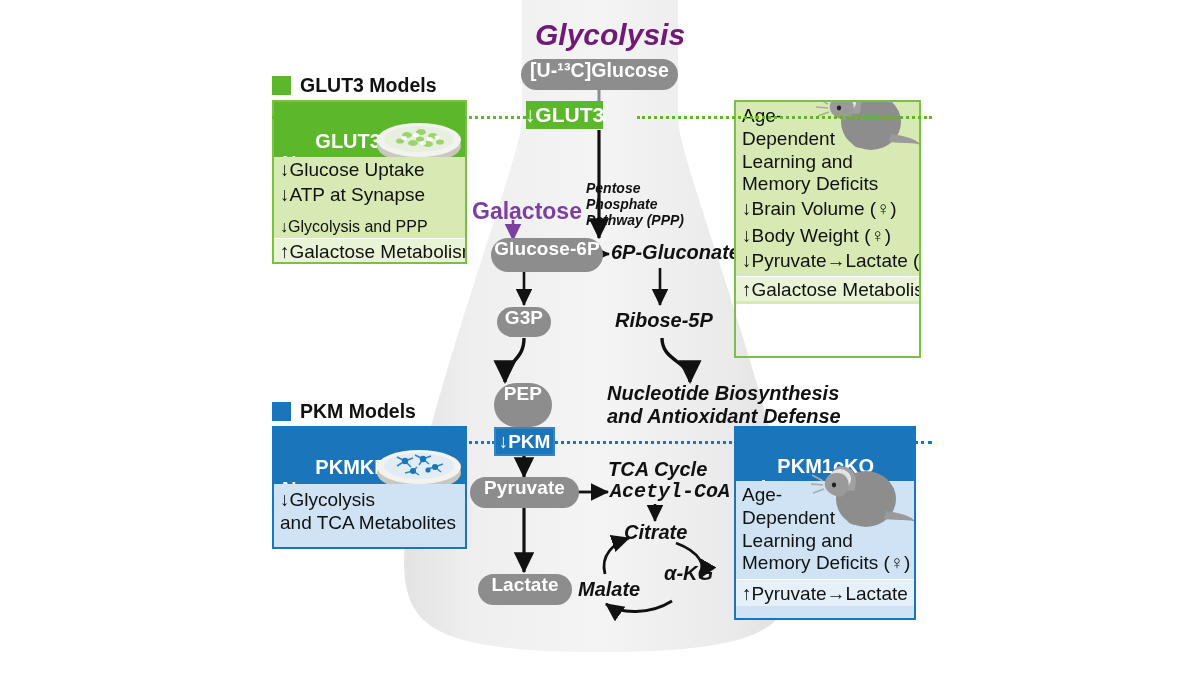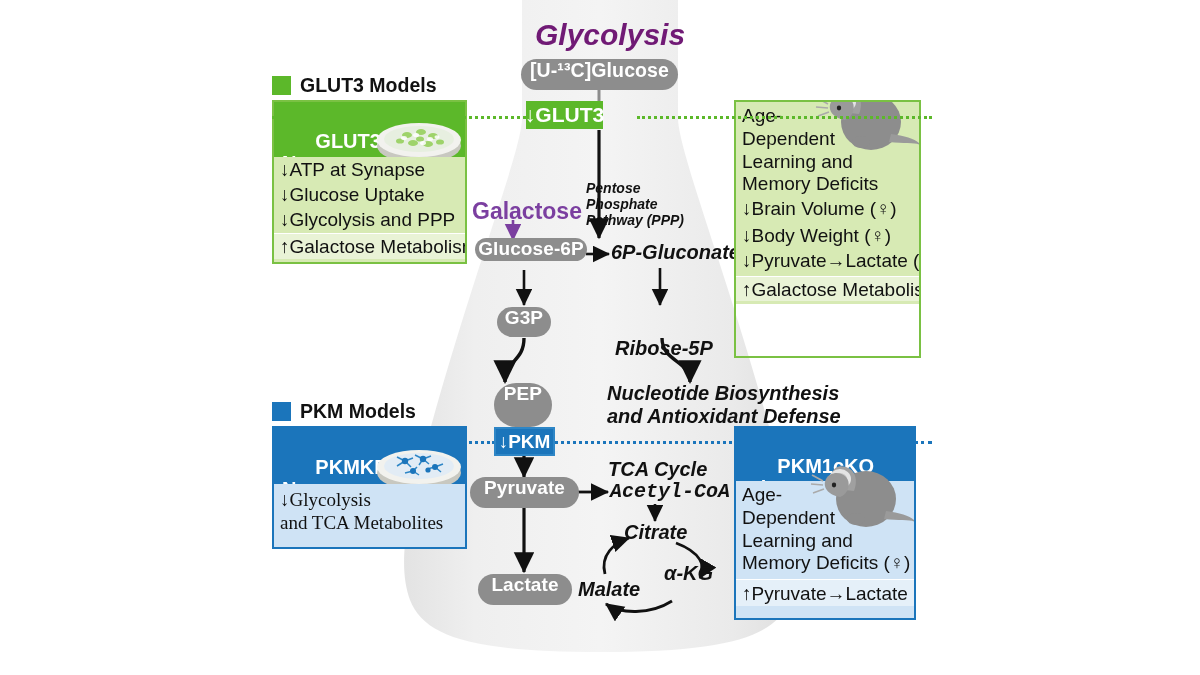--- a/index.html
+++ b/index.html
@@ -134,38 +134,38 @@
   <div class="dotline blue" style="left:272px; top:441px; width:223px;"></div>
   <div class="dotline blue" style="left:554px; top:441px; width:378px;"></div>
 
   <div class="enzbox green" style="left:526px; top:101px; width:77px; height:28px; font-size:21px;">
     <span>↓GLUT3</span>
   </div>
   <div class="enzbox blue" style="left:494px; top:427px; width:61px; height:29px; font-size:19px;">
     <span>↓PKM</span>
   </div>
 
-  <div class="pill" style="left:475px; top:238px; width:112px; height:23px; font-size:19px;">
+  <div class="pill" style="left:491px; top:238px; width:112px; height:34px; font-size:19px;">
     <span>Glucose-6P</span>
   </div>
   <div class="pill" style="left:497px; top:307px; width:54px; height:30px; font-size:19px;">
     <span>G3P</span>
   </div>
   <div class="pill" style="left:494px; top:383px; width:58px; height:44px; font-size:19px;">
     <span>PEP</span>
   </div>
   <div class="pill" style="left:470px; top:477px; width:109px; height:31px; font-size:19px;">
     <span>Pyruvate</span>
   </div>
   <div class="pill" style="left:478px; top:574px; width:94px; height:31px; font-size:19px;">
     <span>Lactate</span>
   </div>
 
   <div class="lbl" style="left:611px; top:241px; font-size:20px;">6P-Gluconate</div>
-  <div class="lbl" style="left:615px; top:309px; font-size:20px;margin-top:28px;">Ribose-5P</div>
+  <div class="lbl" style="left:615px; top:309px; font-size:20px;">Ribose-5P</div>
   <div class="lbl" style="left:610px; top:481px; font-size:20px;font-family:Liberation Mono, monospace;">Acetyl-CoA</div>
   <div class="lbl" style="left:624px; top:521px; font-size:20px;">Citrate</div>
   <div class="lbl" style="left:664px; top:562px; font-size:20px;">α-KG</div>
   <div class="lbl" style="left:578px; top:578px; font-size:20px;">Malate</div>
 
   <div class="lbl" style="left:472px; top:198px; font-size:23px; color:#7b3fa0; font-style:normal;">Galactose</div>
   <div class="lbl" style="left:586px; top:181px; font-size:14px;">Pentose
 Phosphate
 Pathway (PPP)</div>
   <div class="lbl" style="left:607px; top:382px; font-size:20px;">Nucleotide Biosynthesis
@@ -202,23 +202,23 @@
         <g fill="#ffffff" opacity=".85">
           <ellipse cx="33" cy="28" rx="3" ry="2"></ellipse>
             <ellipse cx="45" cy="25" rx="3" ry="2"></ellipse>
           <ellipse cx="59" cy="29" rx="3" ry="2"></ellipse>
             <ellipse cx="52" cy="33" rx="3" ry="2"></ellipse>
           <ellipse cx="66" cy="27" rx="2.6" ry="1.8"></ellipse>
         </g>
       </svg>
     </div>
     <div class="pbody" style="height:105px;">
+      <div class="prow" style="padding:2px 0 0 6px; font-size:19px;">↓Glucose Uptake</div>
       <div class="prow" style="padding:2px 0 0 6px; font-size:19px;">↓ATP at Synapse</div>
-      <div class="prow" style="padding:2px 0 0 6px; font-size:19px;">↓Glucose Uptake</div>
-      <div class="prow" style="padding:2px 0 0 6px; font-size:19px;">↓Glycolysis and PPP</div>
+      <div class="prow" style="padding:2px 0 0 6px; font-size:16px;margin-top:8px;">↓Glycolysis and PPP</div>
       <div class="prow last" style="padding:2px 0 0 6px; font-size:19px; margin-top:2px;">↑Galactose Metabolism</div>
     </div>
   </div>
 
   <div class="panel green" style="left:734px; top:100px; width:187px; height:258px;">
     <div class="pbody" style="height:202px;">
       <svg class="art" style="right:-4px; top:-34px;" width="108" height="96" viewBox="0 0 108 96">
         <ellipse cx="56" cy="54" rx="30" ry="28" fill="#8d8d8d"></ellipse>
         <path d="M26,44 C16,30 24,18 36,22 C46,25 48,36 44,46 Z" fill="#a0a0a0"></path>
         <ellipse cx="30" cy="34" rx="11" ry="10" fill="#e4e4e4"></ellipse>
@@ -256,21 +256,21 @@
         </g>
         <g fill="#1b75bb">
           <circle cx="34" cy="24" r="3.2"></circle>
             <circle cx="52" cy="22" r="3.2"></circle>
           <circle cx="64" cy="30" r="3"></circle>
             <circle cx="42" cy="34" r="3"></circle>
           <circle cx="57" cy="33" r="2.6"></circle>
         </g>
       </svg>
     </div>
-    <div class="pbody" style="height:63px;font-family:Liberation Serif, serif;">
+    <div class="pbody" style="height:63px;">
       <div class="prow" style="padding:5px 0 0 6px; font-size:19px;">↓Glycolysis
 and TCA Metabolites</div>
     </div>
   </div>
 
   <div class="panel blue" style="left:734px; top:426px; width:182px; height:194px;">
     <div class="phead" style="height:53px; padding:4px 0 0 8px; font-size:20px;">
       <span>PKM1cKO
 Mice</span>
     </div>

